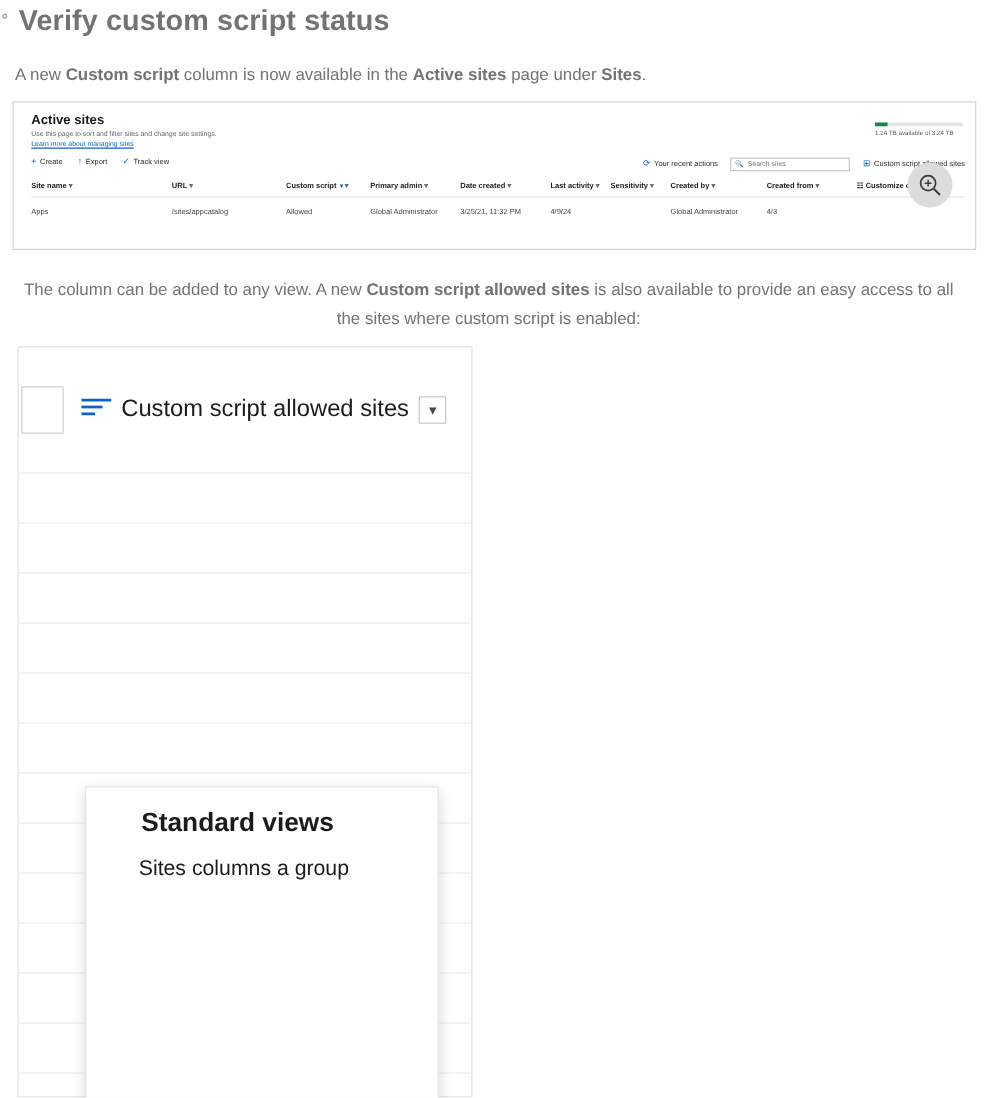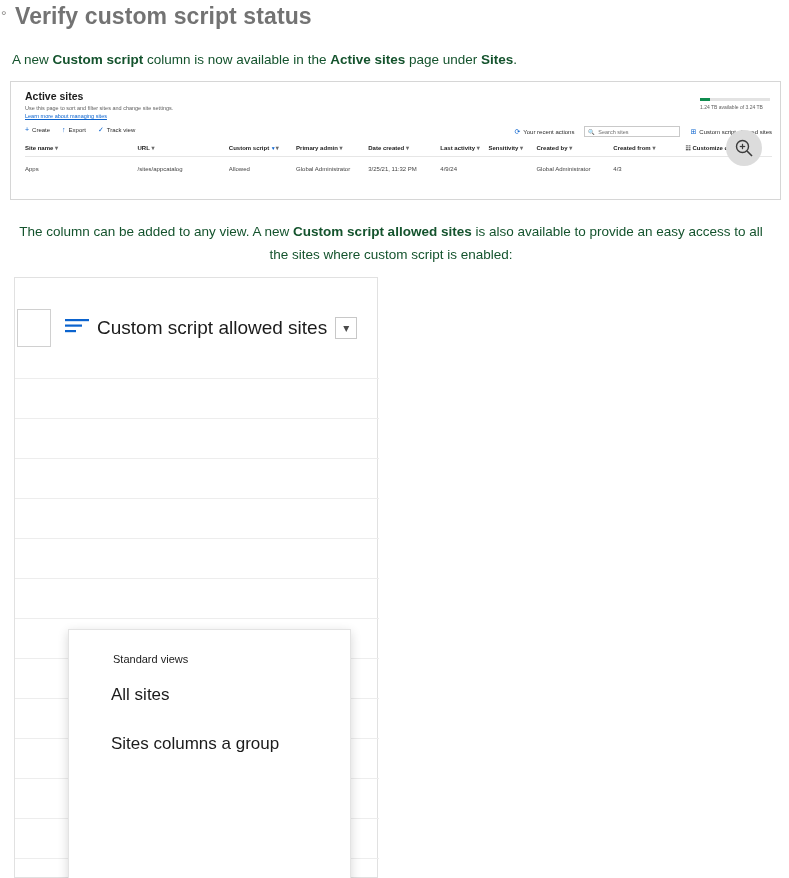--- a/index.html
+++ b/index.html
@@ -45,21 +45,21 @@
     color: #737373;
     letter-spacing: 0.1px;
     line-height: 32px;
   }
 
   
   .para {
     position: absolute;
     font-size: 13.5px;
     line-height: 23px;
-    color: #14532d;
+    color: #737373;
     width: 760px;
   }
   .para b { font-weight: bold; }
   #para1 { left: 12px; top: 48px; }
   #para2 { left: 12px; top: 220px; width: 758px; text-align: center; }
 
   
   .figure {
     position: absolute;
     left: 10px;
@@ -273,22 +273,22 @@
     top: 351px;
     width: 283px;
     height: 527px;
     background: #ffffff;
     border: 1px solid #e3e3e3;
     box-shadow: 0 3px 10px rgba(0,0,0,0.16);
     box-sizing: border-box;
     overflow: hidden;
   }
   .dd-section-title {
-    font-size: 11px;
-    font-weight: normal;
+    font-size: 21px;
+    font-weight: bold;
     color: #1b1b1b;
     padding: 18px 0 0 44px;
     line-height: 22px;
   }
   .dd-item {
     height: 49px;
     display: flex;
     align-items: center;
     font-size: 17px;
     color: #1b1b1b;
@@ -427,24 +427,20 @@
       <div class="panel-row"></div>
       <div class="panel-row"></div>
       <div class="panel-row"></div>
     </div>
 
     <div class="dropdown">
       <div class="dd-section-title">Standard views</div>
 
       <div class="dd-item">
         <span class="dd-check"></span>
-        <span class="dd-label">All sites</span>
-      </div>
-      <div class="dd-item">
-        <span class="dd-check"></span>
         <span class="dd-label">Sites columns a group</span>
       </div>
       <div class="dd-item">
         <span class="dd-check"></span>
 
       </div>
 
     </div>
   </div>
 

